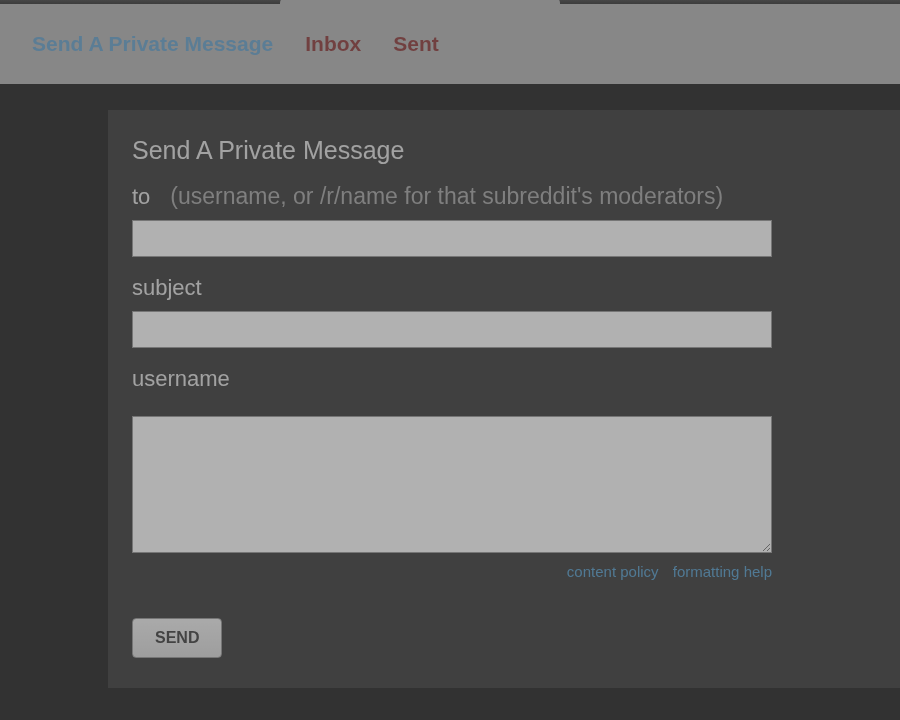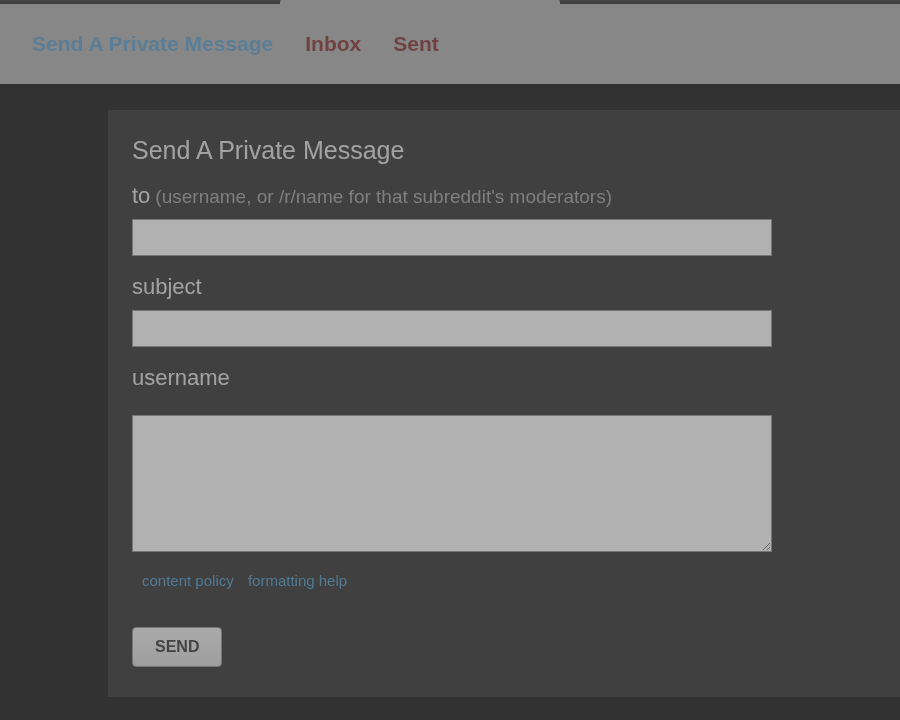--- a/index.html
+++ b/index.html
@@ -74,25 +74,25 @@
     }
     .field-group {
       margin-bottom: 18px;
     }
     .field-label {
       color: #e0e0e0;
       font-size: 22px;
       margin-bottom: 10px;
       display: flex;
       align-items: baseline;
-      gap: 5px;
+      gap: 20px;
     }
     .field-hint {
       color: #9a9a9a;
-      font-size: 19px;
+      font-size: 23px;
       font-weight: normal;
     }
     .text-input {
       width: 640px;
       height: 37px;
       background-color: #ffffff;
       border: 1px solid #888;
       padding: 6px 8px;
       font-size: 16px;
       font-family: inherit;
@@ -103,21 +103,22 @@
       background-color: #ffffff;
       border: 1px solid #888;
       padding: 6px 8px;
       font-size: 16px;
       font-family: inherit;
       resize: both;
       margin-top: 14px;
     }
     .help-links {
       width: 640px;
-      margin-top: 16px;
+      margin-top: 6px;
+      text-align: right;
       font-size: 15px;
     }
     .help-link {
       color: #3d8fc5;
       text-decoration: none;
       cursor: pointer;
       margin-left: 10px;
     }
     .send-button {
       margin-top: 20px;

